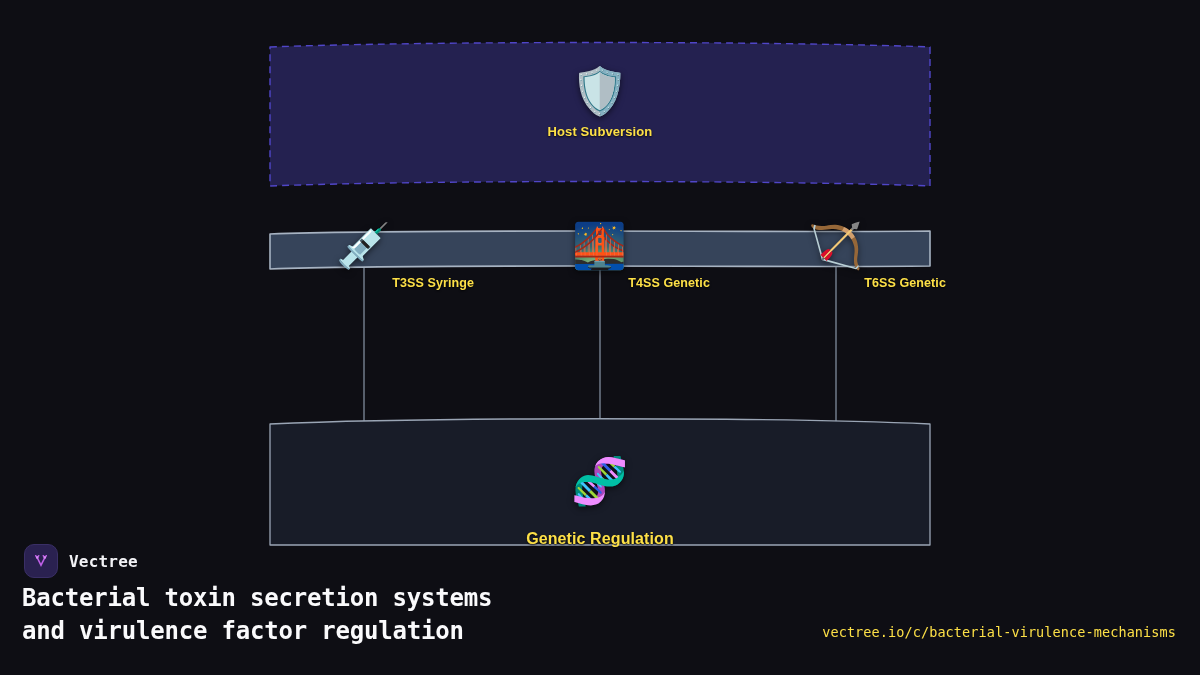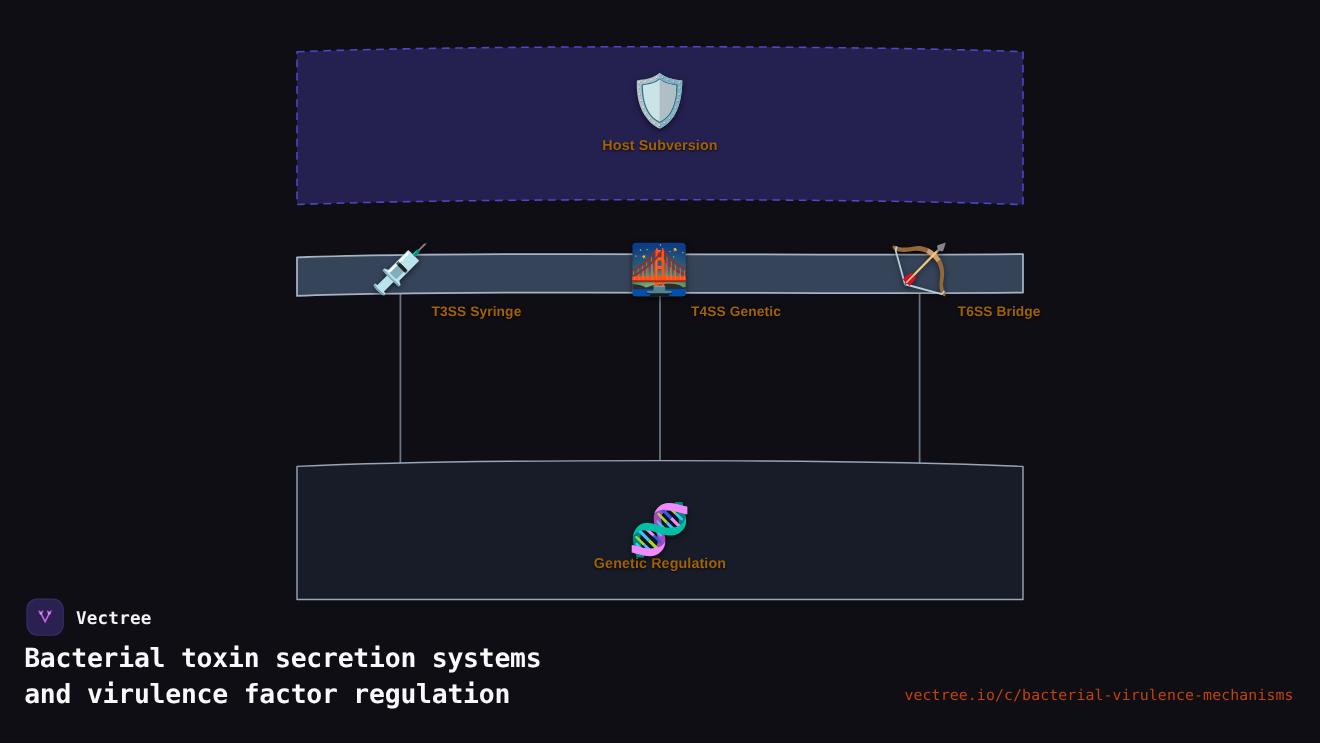--- a/index.html
+++ b/index.html
@@ -51,32 +51,32 @@
   .node .emoji {
     display: block;
     line-height: 1;
     filter: drop-shadow(0 2px 3px rgba(0,0,0,.55));
   }
   .node .label {
     display: block;
     margin-top: 6px;
     font-family: "Liberation Sans", sans-serif;
     font-weight: bold;
-    color: #a16207;
+    color: #fde047;
     letter-spacing: .1px;
     text-shadow: 0 1px 2px rgba(0,0,0,.85);
   }
 
   .node-host   { left: 600px; top: 68px; }
   .node-host .emoji { font-size: 46px; }
   .node-host .label { font-size: 13px; margin-top: 10px; }
 
   .node-gene   { left: 600px; top: 458px; }
   .node-gene .emoji { font-size: 46px; }
-  .node-gene .label { font-size: 13px; margin-top: 0; }
+  .node-gene .label { font-size: 16px; margin-top: 26px; }
 
   .node-mid .emoji { font-size: 44px; }
   .node-mid .label { font-size: 12.5px; margin-top: 8px; text-align: right; }
   .node-t3ss { left: 364px; top: 224px; }
   .node-t4ss { left: 600px; top: 224px; }
   .node-t6ss { left: 836px; top: 224px; }
 
   
   .footer {
     position: absolute;
@@ -125,21 +125,21 @@
     letter-spacing: -.2px;
     white-space: pre-line;
   }
 
   .url {
     position: absolute;
     right: 24px;
     top: 88px;
     font-family: "DejaVu Sans Mono", monospace;
     font-size: 13.5px;
-    color: #c2410c;
+    color: #fde047;
     letter-spacing: .1px;
   }
 </style>
 </head>
 <body>
 
 <div id="canvas">
 
   <div class="stage">
 
@@ -168,21 +168,21 @@
       <span class="label">T3SS Syringe</span>
     </div>
 
     <div class="node node-mid node-t4ss">
       <span class="emoji">🌉</span>
       <span class="label">T4SS Genetic</span>
     </div>
 
     <div class="node node-mid node-t6ss">
       <span class="emoji">🏹</span>
-      <span class="label">T6SS Bridge</span>
+      <span class="label">T6SS Genetic</span>
     </div>
 
     <div class="node node-gene">
       <span class="emoji">🧬</span>
       <span class="label">Genetic Regulation</span>
     </div>
   </div>
 
   <div class="footer">
 

